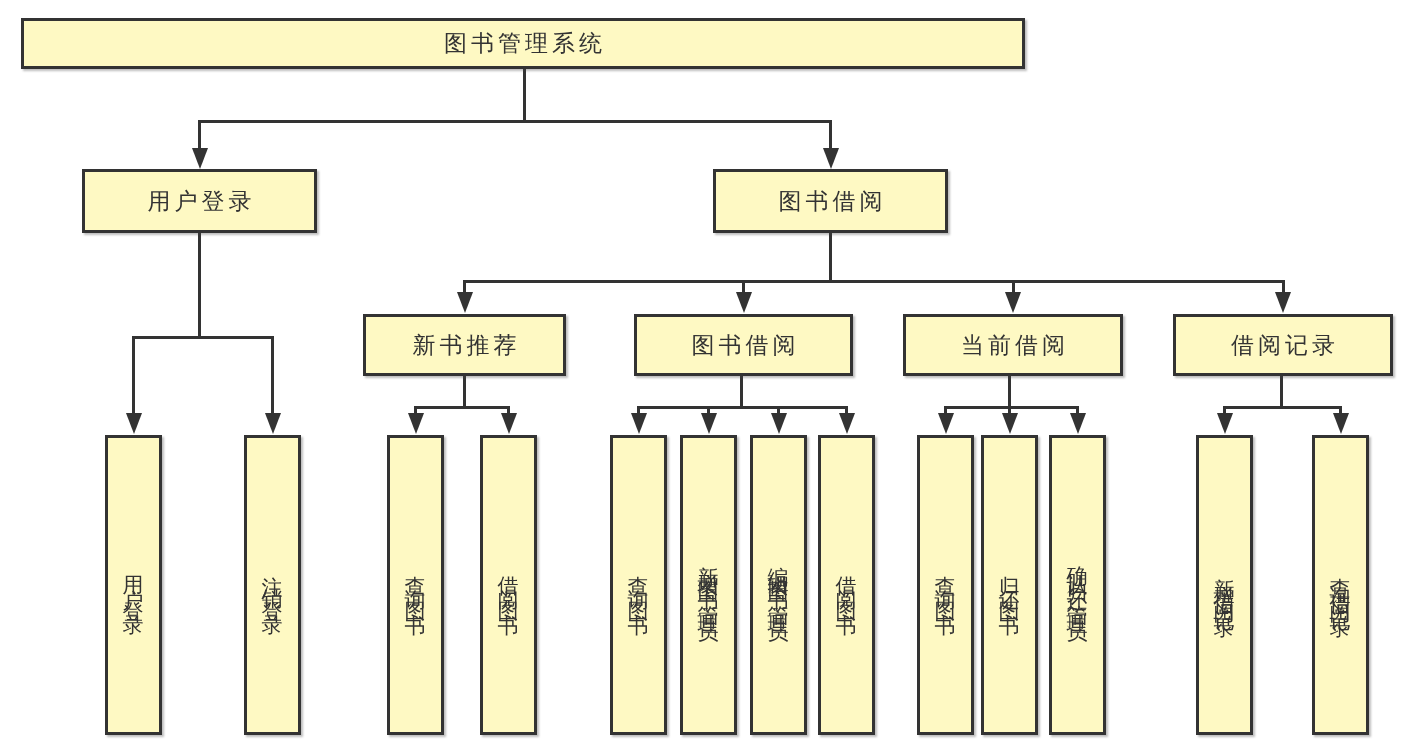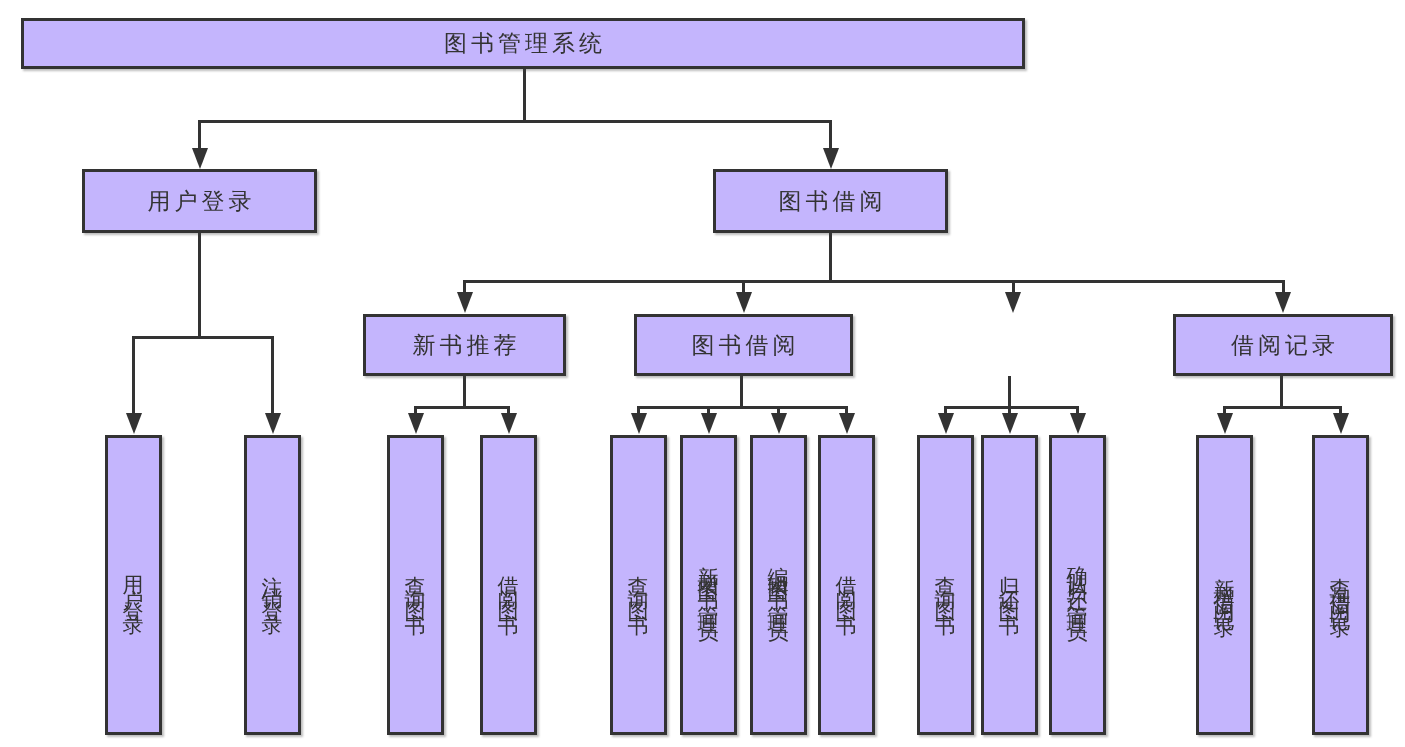--- a/index.html
+++ b/index.html
@@ -8,21 +8,21 @@
     width: 1405px;
     height: 747px;
     background: #ffffff;
     font-family: "Liberation Sans", "DejaVu Sans", sans-serif;
     overflow: hidden;
   }
   .box {
     position: absolute;
     box-sizing: border-box;
     border: 3px solid #333333;
-    background: #c4b5fd;
+    background: #fef9c3;
     display: flex;
     align-items: center;
     justify-content: center;
     box-shadow: 1.5px 1.5px 2px rgba(70,70,70,0.35);
   }
   .hbox { font-size: 23px; letter-spacing: 4px; color: #333333; }
   .hbox .lbl { white-space: nowrap; transform: translateX(2px); }
   .vbox .lbl {
     writing-mode: vertical-rl;
     text-orientation: mixed;
@@ -124,20 +124,23 @@
   <div class="box hbox" style="left:713px; top:169px; width:235px; height:64px;">
     <span class="lbl">图书借阅</span>
   </div>
 
   <div class="box hbox" style="left:363px; top:314px; width:203px; height:62px;">
     <span class="lbl">新书推荐</span>
   </div>
   <div class="box hbox" style="left:634px; top:314px; width:219px; height:62px;">
     <span class="lbl">图书借阅</span>
   </div>
+  <div class="box hbox" style="left:903px; top:314px; width:220px; height:62px;">
+    <span class="lbl">当前借阅</span>
+  </div>
   <div class="box hbox" style="left:1173px; top:314px; width:220px; height:62px;">
     <span class="lbl">借阅记录</span>
   </div>
 
   <div class="box vbox" style="left:105px; top:435px; width:57px; height:300px;">
     <span class="lbl ls4">用户登录</span>
   </div>
   <div class="box vbox" style="left:244px; top:435px; width:57px; height:300px;">
     <span class="lbl ls4">注销登录</span>
   </div>

